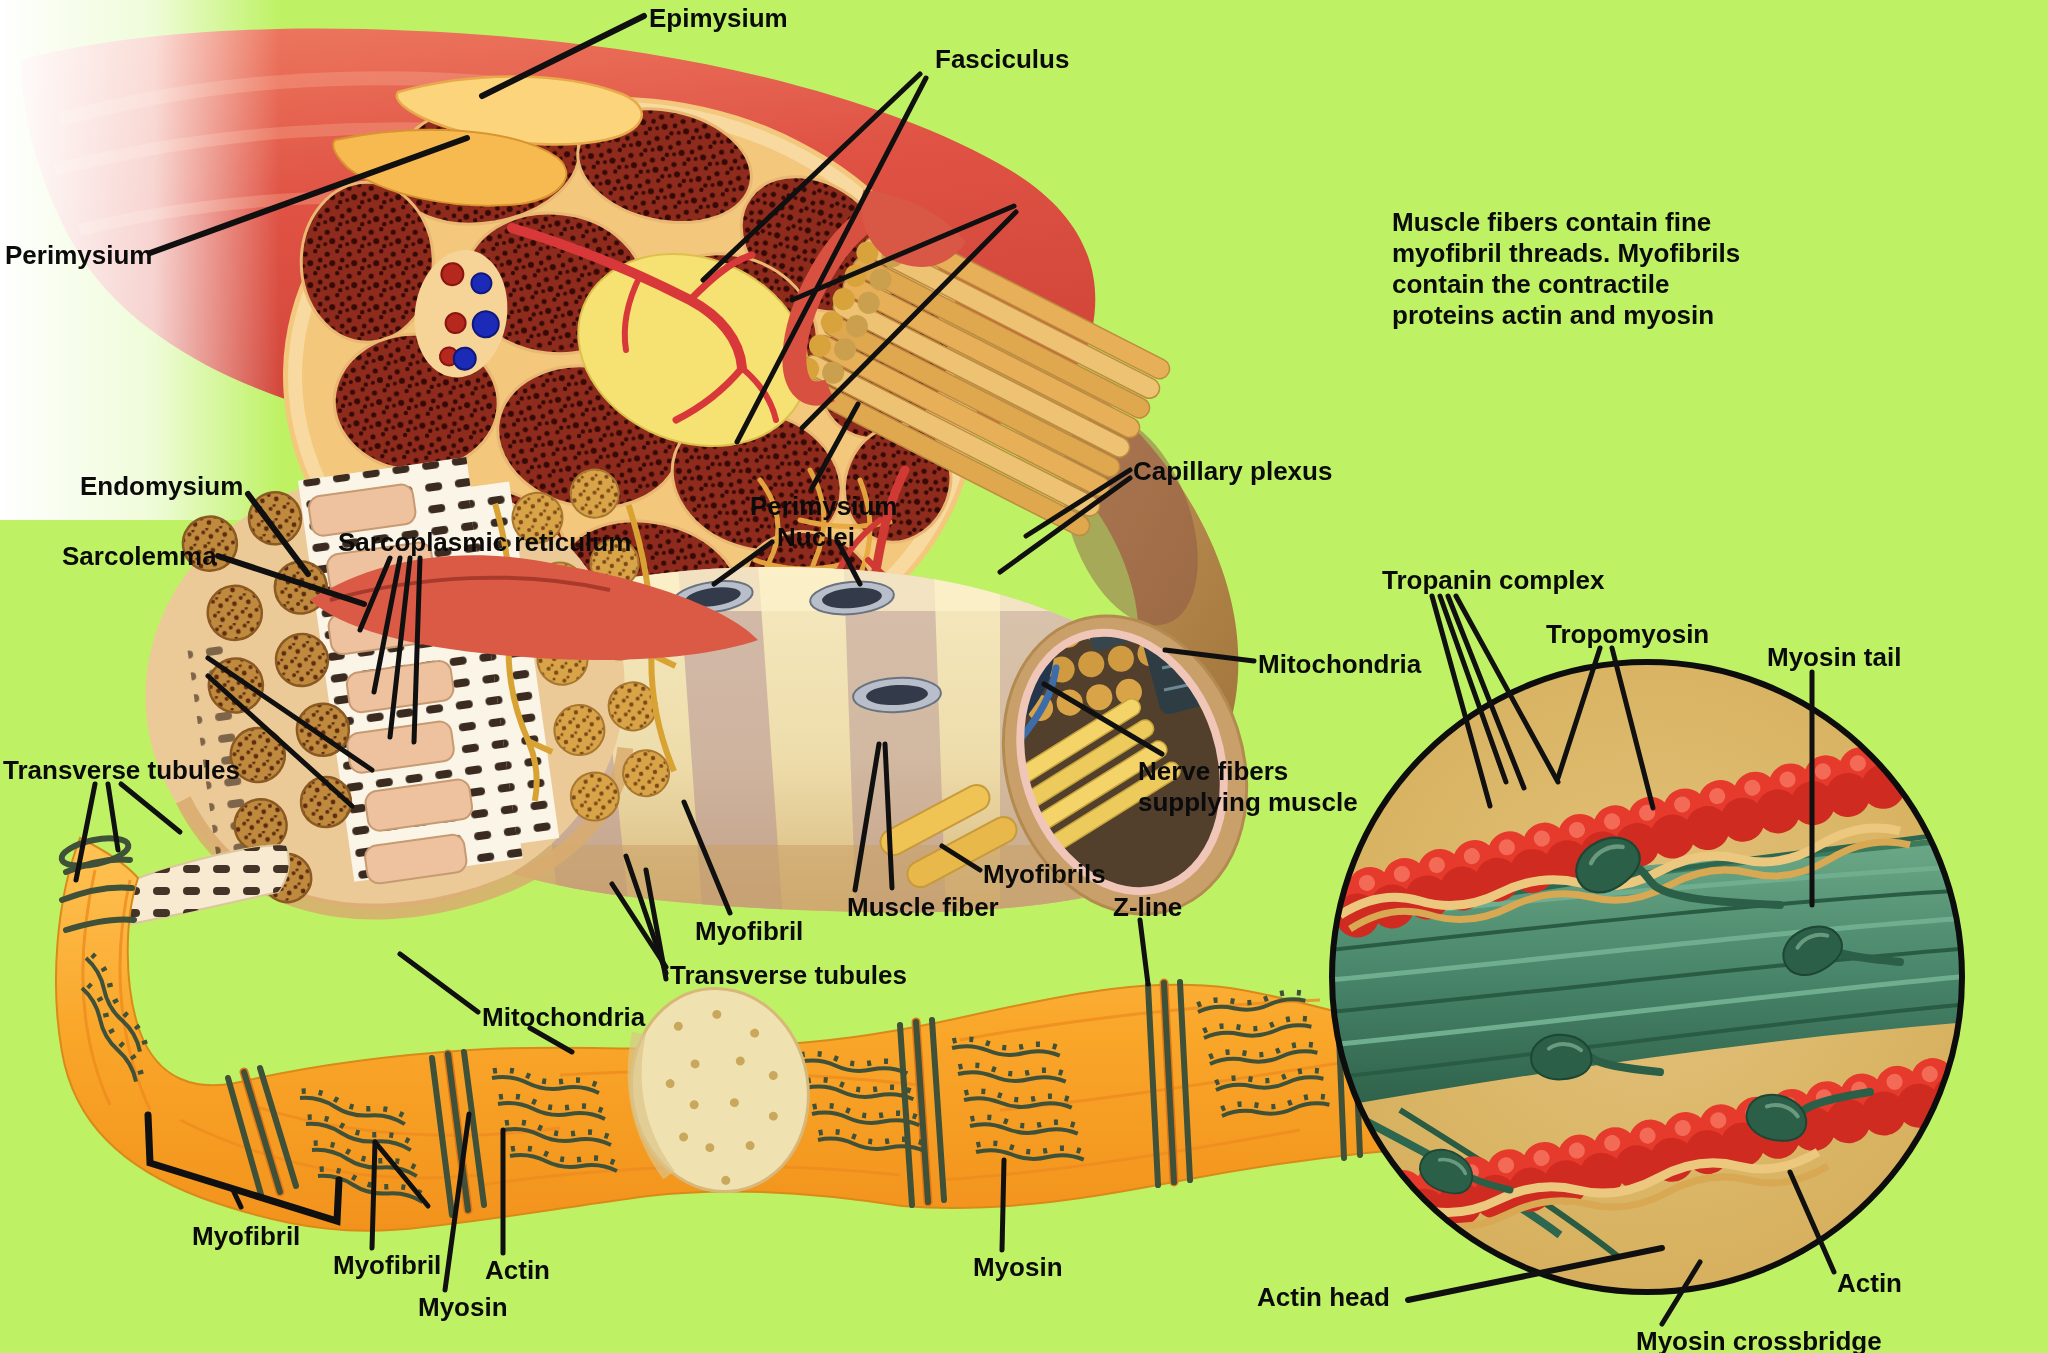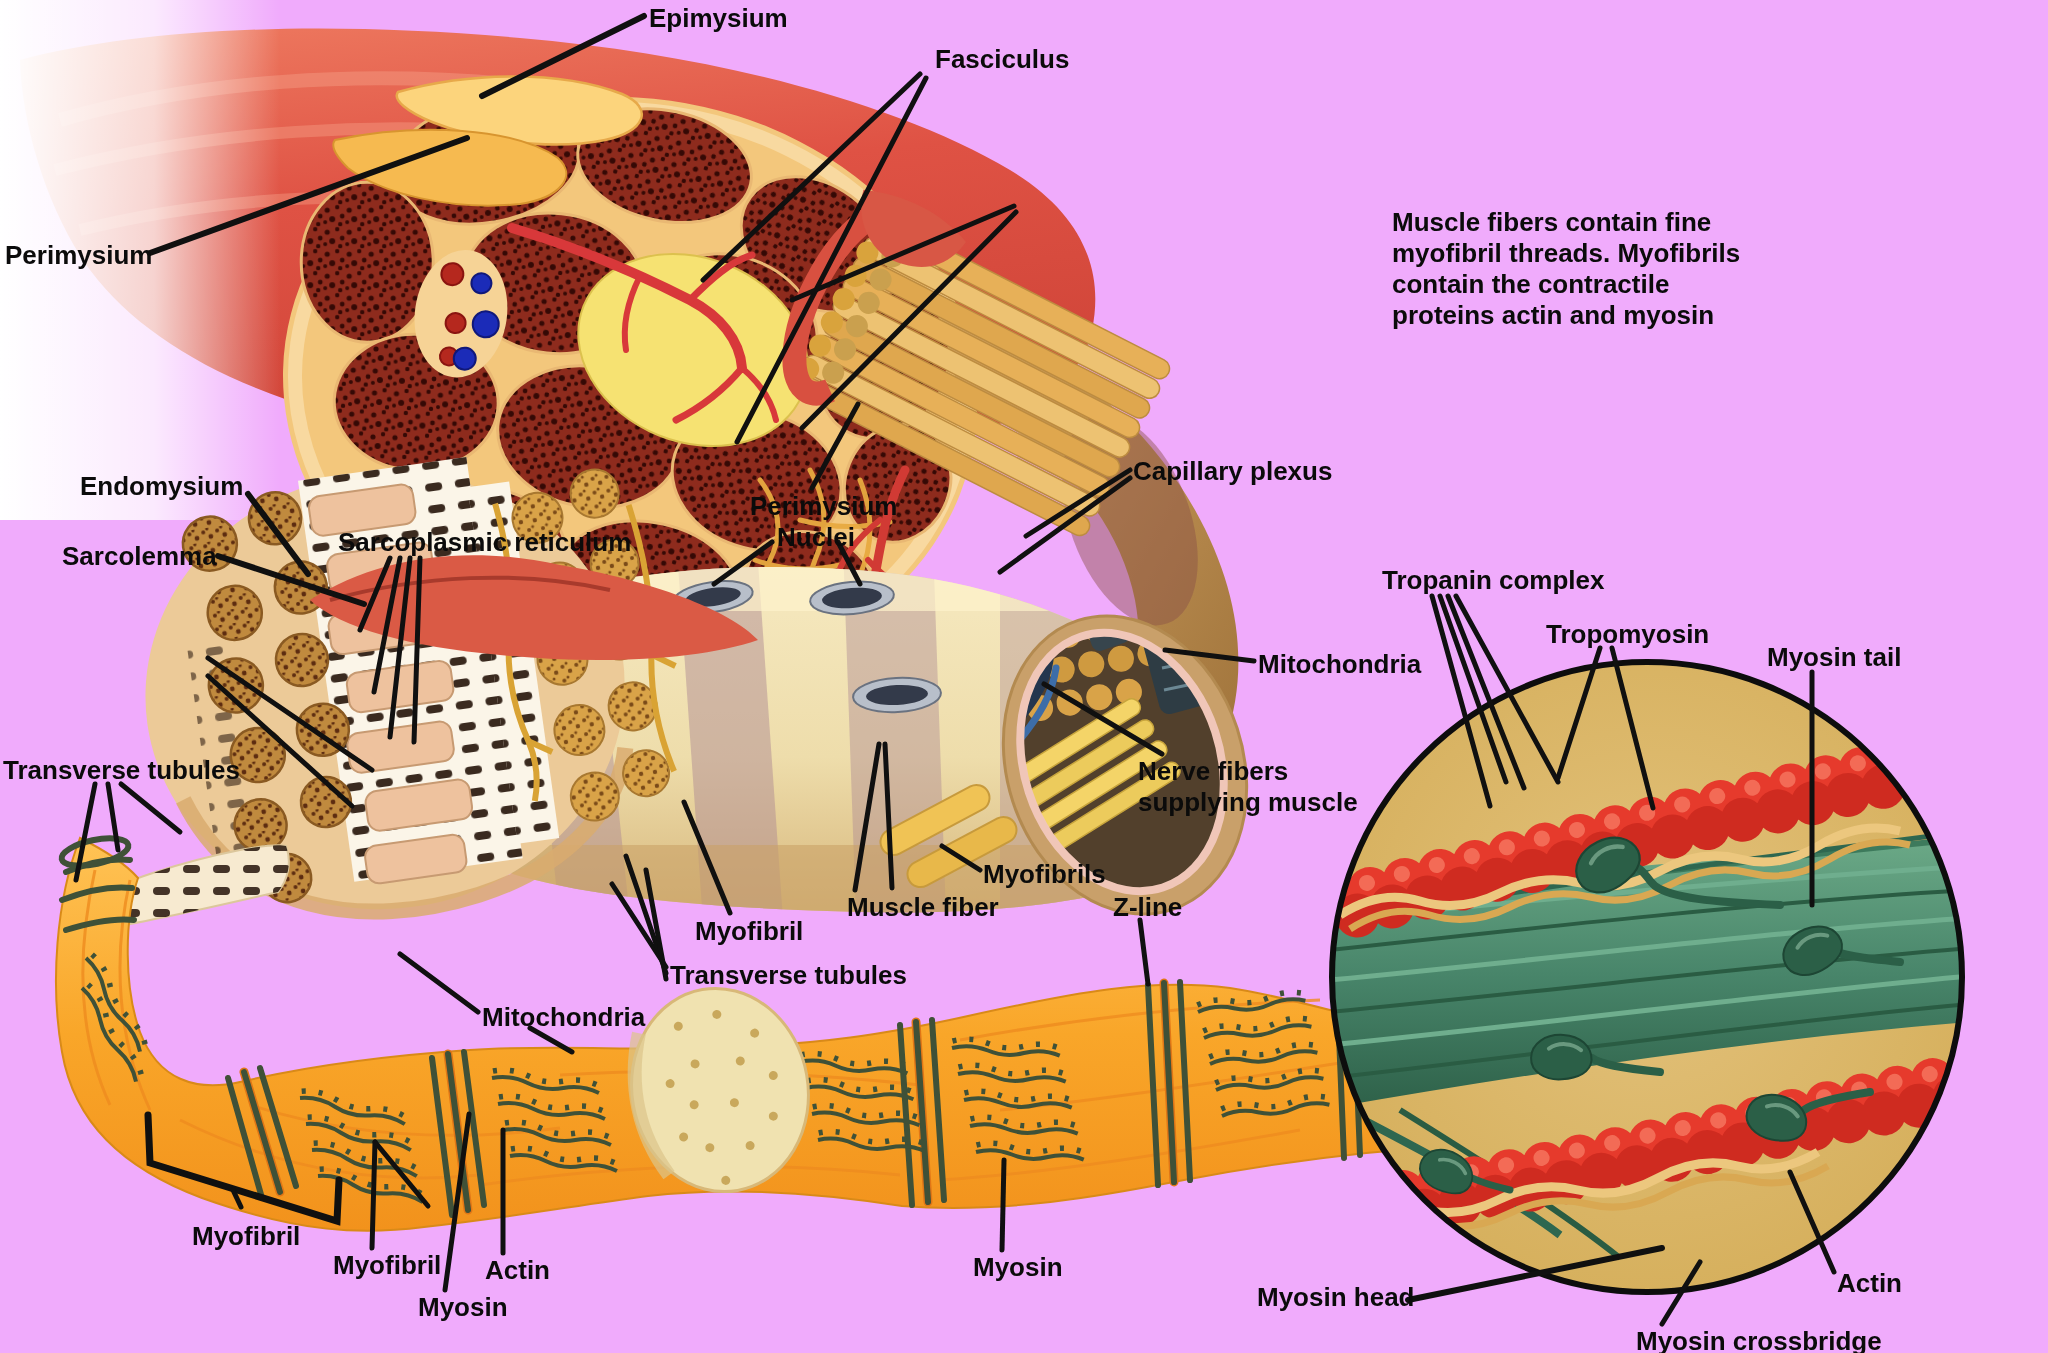--- a/index.html
+++ b/index.html
@@ -1,16 +1,16 @@
 <!DOCTYPE html>
 <html><head>
 <meta charset="utf-8">
 <style>
   html,body{margin:0;padding:0;background:#ffffff;}
-  #stage{position:relative;width:2048px;height:1353px;background:#f0abfc;overflow:hidden;
+  #stage{position:relative;width:2048px;height:1353px;background:#bef264;overflow:hidden;
          font-family:"Liberation Sans",sans-serif;}
   #art{position:absolute;left:0;top:0;}
   .label{position:absolute;font:bold 26px/31px "Liberation Sans",sans-serif;color:#0b0b0b;
          white-space:nowrap;z-index:5;}
   .wrap{white-space:normal;}
 </style>
 </head>
 <body>
 
 <div id="stage">
@@ -522,17 +522,17 @@
 <div class="label" style="left:3px;top:755px">Transverse tubules</div>
 <div class="label" style="left:1113px;top:892px">Z-line</div>
 <div class="label" style="left:1382px;top:565px">Tropanin complex</div>
 <div class="label" style="left:1546px;top:619px">Tropomyosin</div>
 <div class="label" style="left:1767px;top:642px">Myosin tail</div>
 <div class="label" style="left:192px;top:1221px">Myofibril</div>
 <div class="label" style="left:333px;top:1250px">Myofibril</div>
 <div class="label" style="left:418px;top:1292px">Myosin</div>
 <div class="label" style="left:485px;top:1255px">Actin</div>
 <div class="label" style="left:973px;top:1252px">Myosin</div>
-<div class="label" style="left:1257px;top:1282px">Myosin head</div>
+<div class="label" style="left:1257px;top:1282px">Actin head</div>
 <div class="label" style="left:1636px;top:1326px">Myosin crossbridge</div>
 <div class="label" style="left:1837px;top:1268px">Actin</div>
 
 </div>
 
 </body></html>

